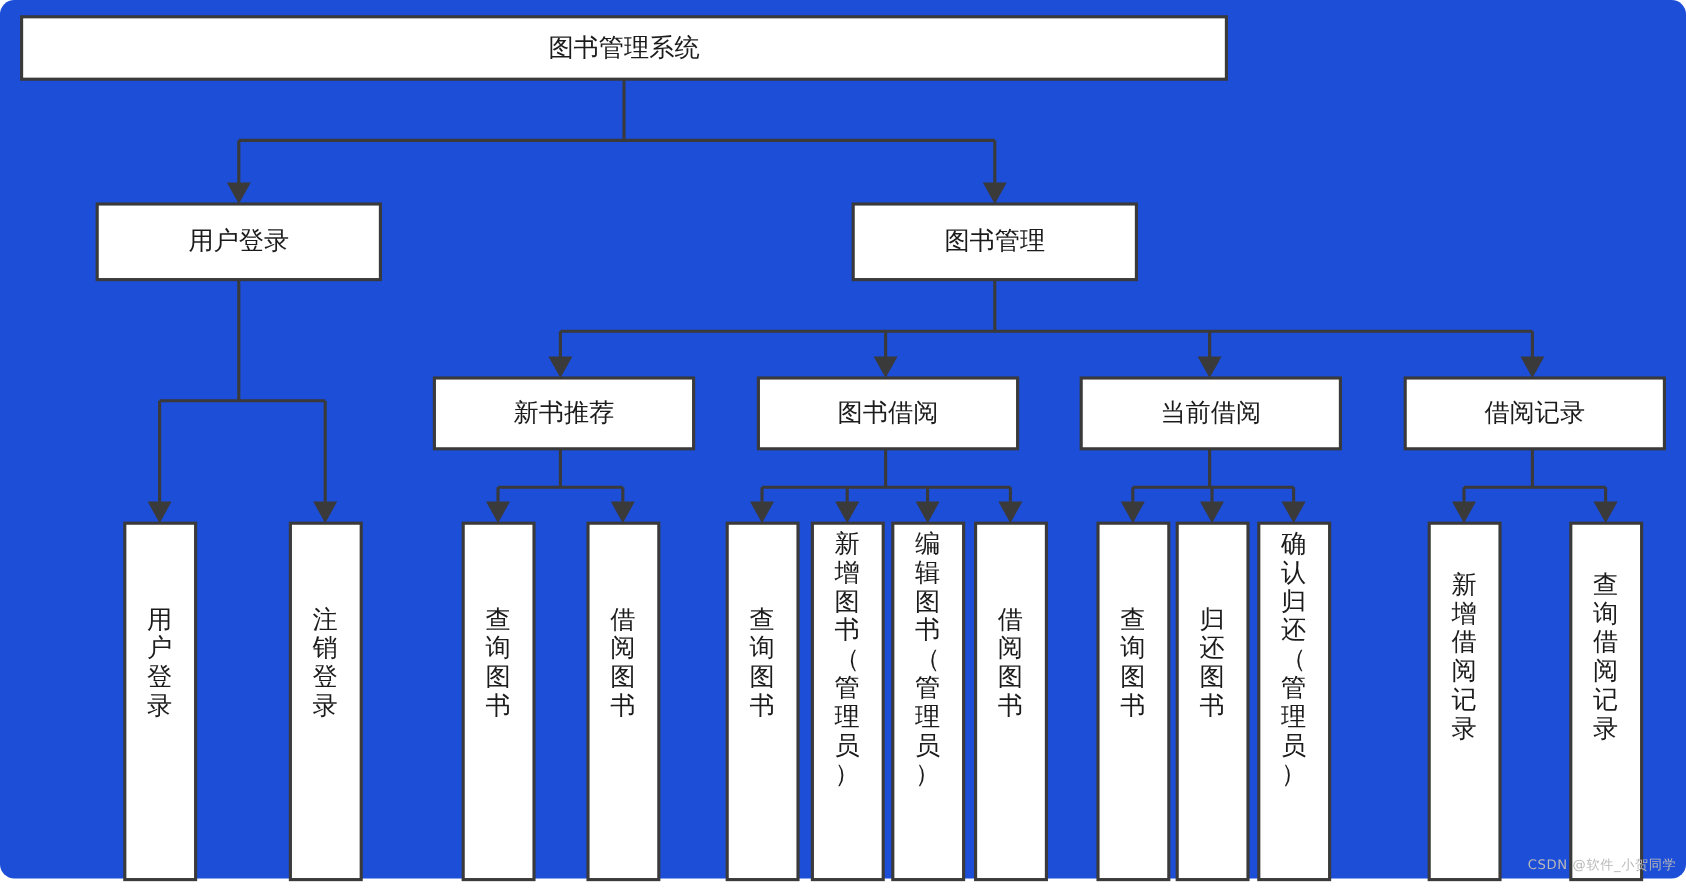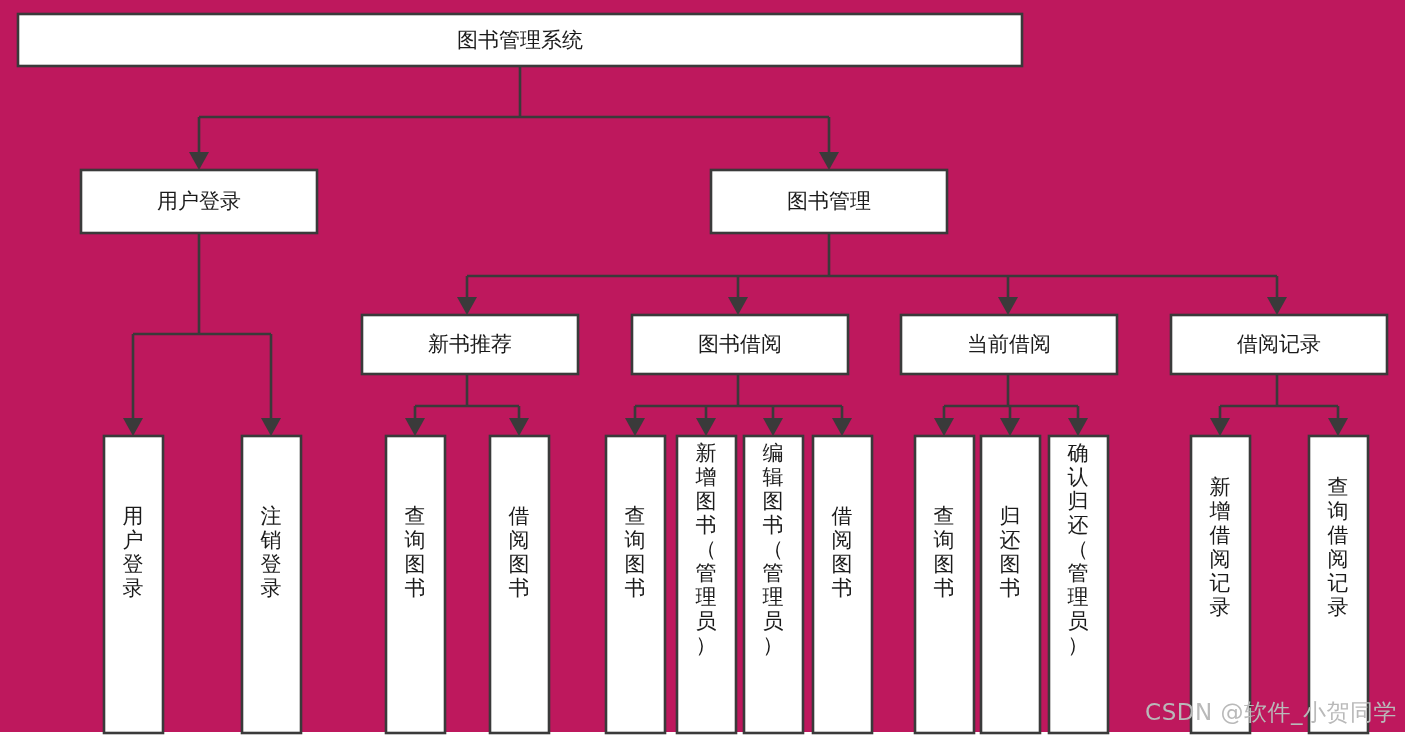--- a/index.html
+++ b/index.html
@@ -10,21 +10,22 @@
   body {
     width: 1405px;
     height: 747px;
     font-family: "DejaVu Sans", "Liberation Sans", sans-serif;
     overflow: hidden;
   }
   #diagram-root {
     position: relative;
     width: 1405px;
     height: 732px;
-    background: #be185d;
+    background: #1d4ed8;
+    border-radius: 12px;
   }
   svg#tree-svg {
     position: absolute;
     left: 0;
     top: 0;
     width: 1405px;
     height: 747px;
     display: block;
   }
   .node-box {
@@ -55,21 +56,21 @@
     font-size: 21px;
     fill: #1b1b1b;
     text-anchor: middle;
     white-space: pre;
   }
   .watermark-text {
     position: absolute;
     right: 8px;
     bottom: 4px;
     font-family: "DejaVu Sans", "Liberation Sans", sans-serif;
-    font-size: 23px;
+    font-size: 11px;
     color: #b9b9b9;
     letter-spacing: 0.5px;
     user-select: none;
     pointer-events: none;
   }
 </style>
 </head>
 <body>
 
 <div id="diagram-root">

